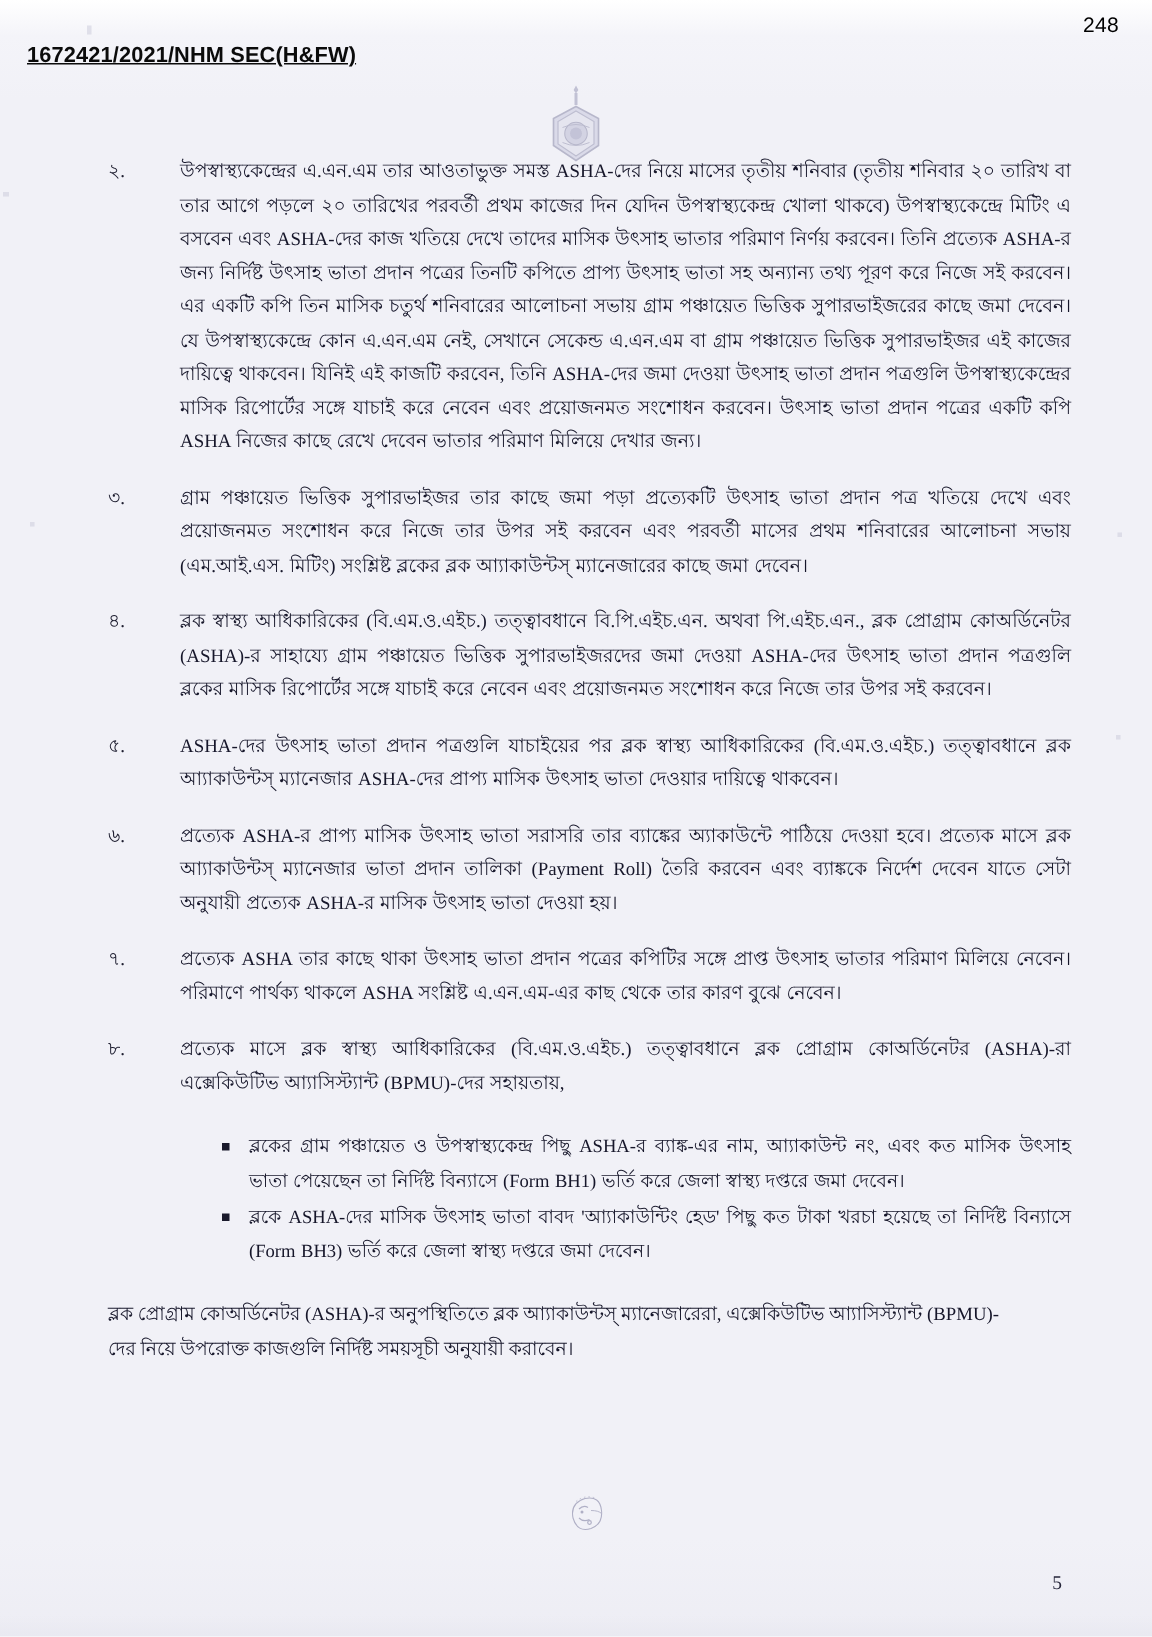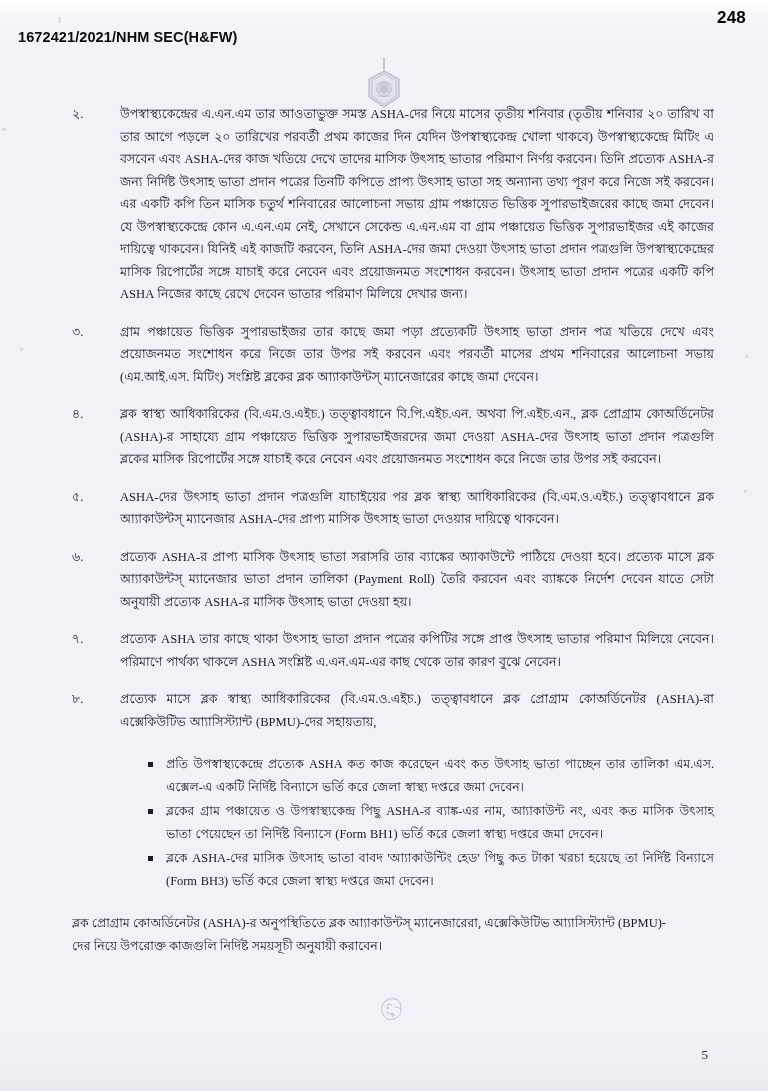--- a/index.html
+++ b/index.html
@@ -45,37 +45,38 @@
   }
 
   .layer { position: relative; z-index: 2; }
 
   
   .page-number-top {
     position: absolute;
     top: 8px;
     right: 22px;
     font-family: "Liberation Sans", "DejaVu Sans", sans-serif;
-    font-weight: bold;
-    font-size: 17px;
+    font-weight: normal;
+    font-size: 14px;
     color: #000000;
     letter-spacing: 0.2px;
     z-index: 4;
   }
 
   .file-ref {
     position: absolute;
     top: 29px;
     left: 18px;
     font-family: "Liberation Sans", "DejaVu Sans", sans-serif;
     font-weight: bold;
     font-size: 14.5px;
     color: #0b0b0b;
     letter-spacing: 0.1px;
     z-index: 4;
+    text-decoration: underline;
   }
 
   
   .seal-top {
     position: absolute;
     top: 55px;
     left: 50%;
     transform: translateX(-50%);
     width: 44px;
     height: 56px;
@@ -238,21 +239,20 @@
     <div class="clause">
       <div class="clause-num">৭.</div>
       <div class="clause-body">প্রত্যেক ASHA তার কাছে থাকা উৎসাহ ভাতা প্রদান পত্রের কপিটির সঙ্গে প্রাপ্ত উৎসাহ ভাতার পরিমাণ মিলিয়ে নেবেন। পরিমাণে পার্থক্য থাকলে ASHA সংশ্লিষ্ট এ.এন.এম-এর কাছ থেকে তার কারণ বুঝে নেবেন।</div>
     </div>
 
     <div class="clause">
       <div class="clause-num">৮.</div>
       <div class="clause-body">
         <div class="sub-intro">প্রত্যেক মাসে ব্লক স্বাস্থ্য আধিকারিকের (বি.এম.ও.এইচ.) তত্ত্বাবধানে ব্লক প্রোগ্রাম কোঅর্ডিনেটর (ASHA)-রা এক্সেকিউটিভ আ্যাসিস্ট্যান্ট (BPMU)-দের সহায়তায়,</div>
         <ul class="bullets">
-          <li>প্রতি উপস্বাস্থ্যকেন্দ্রে প্রত্যেক ASHA কত কাজ করেছেন এবং কত উৎসাহ ভাতা পাচ্ছেন তার তালিকা এম.এস. এক্সেল-এ একটি নির্দিষ্ট বিন্যাসে ভর্তি করে জেলা স্বাস্থ্য দপ্তরে জমা দেবেন।</li>
           <li>ব্লকের গ্রাম পঞ্চায়েত ও উপস্বাস্থ্যকেন্দ্র পিছু ASHA-র ব্যাঙ্ক-এর নাম, আ্যাকাউন্ট নং, এবং কত মাসিক উৎসাহ ভাতা পেয়েছেন তা নির্দিষ্ট বিন্যাসে (Form BH1) ভর্তি করে জেলা স্বাস্থ্য দপ্তরে জমা দেবেন।</li>
           <li>ব্লকে ASHA-দের মাসিক উৎসাহ ভাতা বাবদ 'আ্যাকাউন্টিং হেড' পিছু কত টাকা খরচা হয়েছে তা নির্দিষ্ট বিন্যাসে (Form BH3) ভর্তি করে জেলা স্বাস্থ্য দপ্তরে জমা দেবেন।</li>
         </ul>
       </div>
     </div>
 
     <div class="closing">ব্লক প্রোগ্রাম কোঅর্ডিনেটর (ASHA)-র অনুপস্থিতিতে ব্লক আ্যাকাউন্টস্ ম্যানেজারেরা, এক্সেকিউটিভ আ্যাসিস্ট্যান্ট (BPMU)-দের নিয়ে উপরোক্ত কাজগুলি নির্দিষ্ট সময়সূচী অনুযায়ী করাবেন।</div>
   </div>
 
   <svg class="seal-bottom" viewBox="0 0 34 36">

